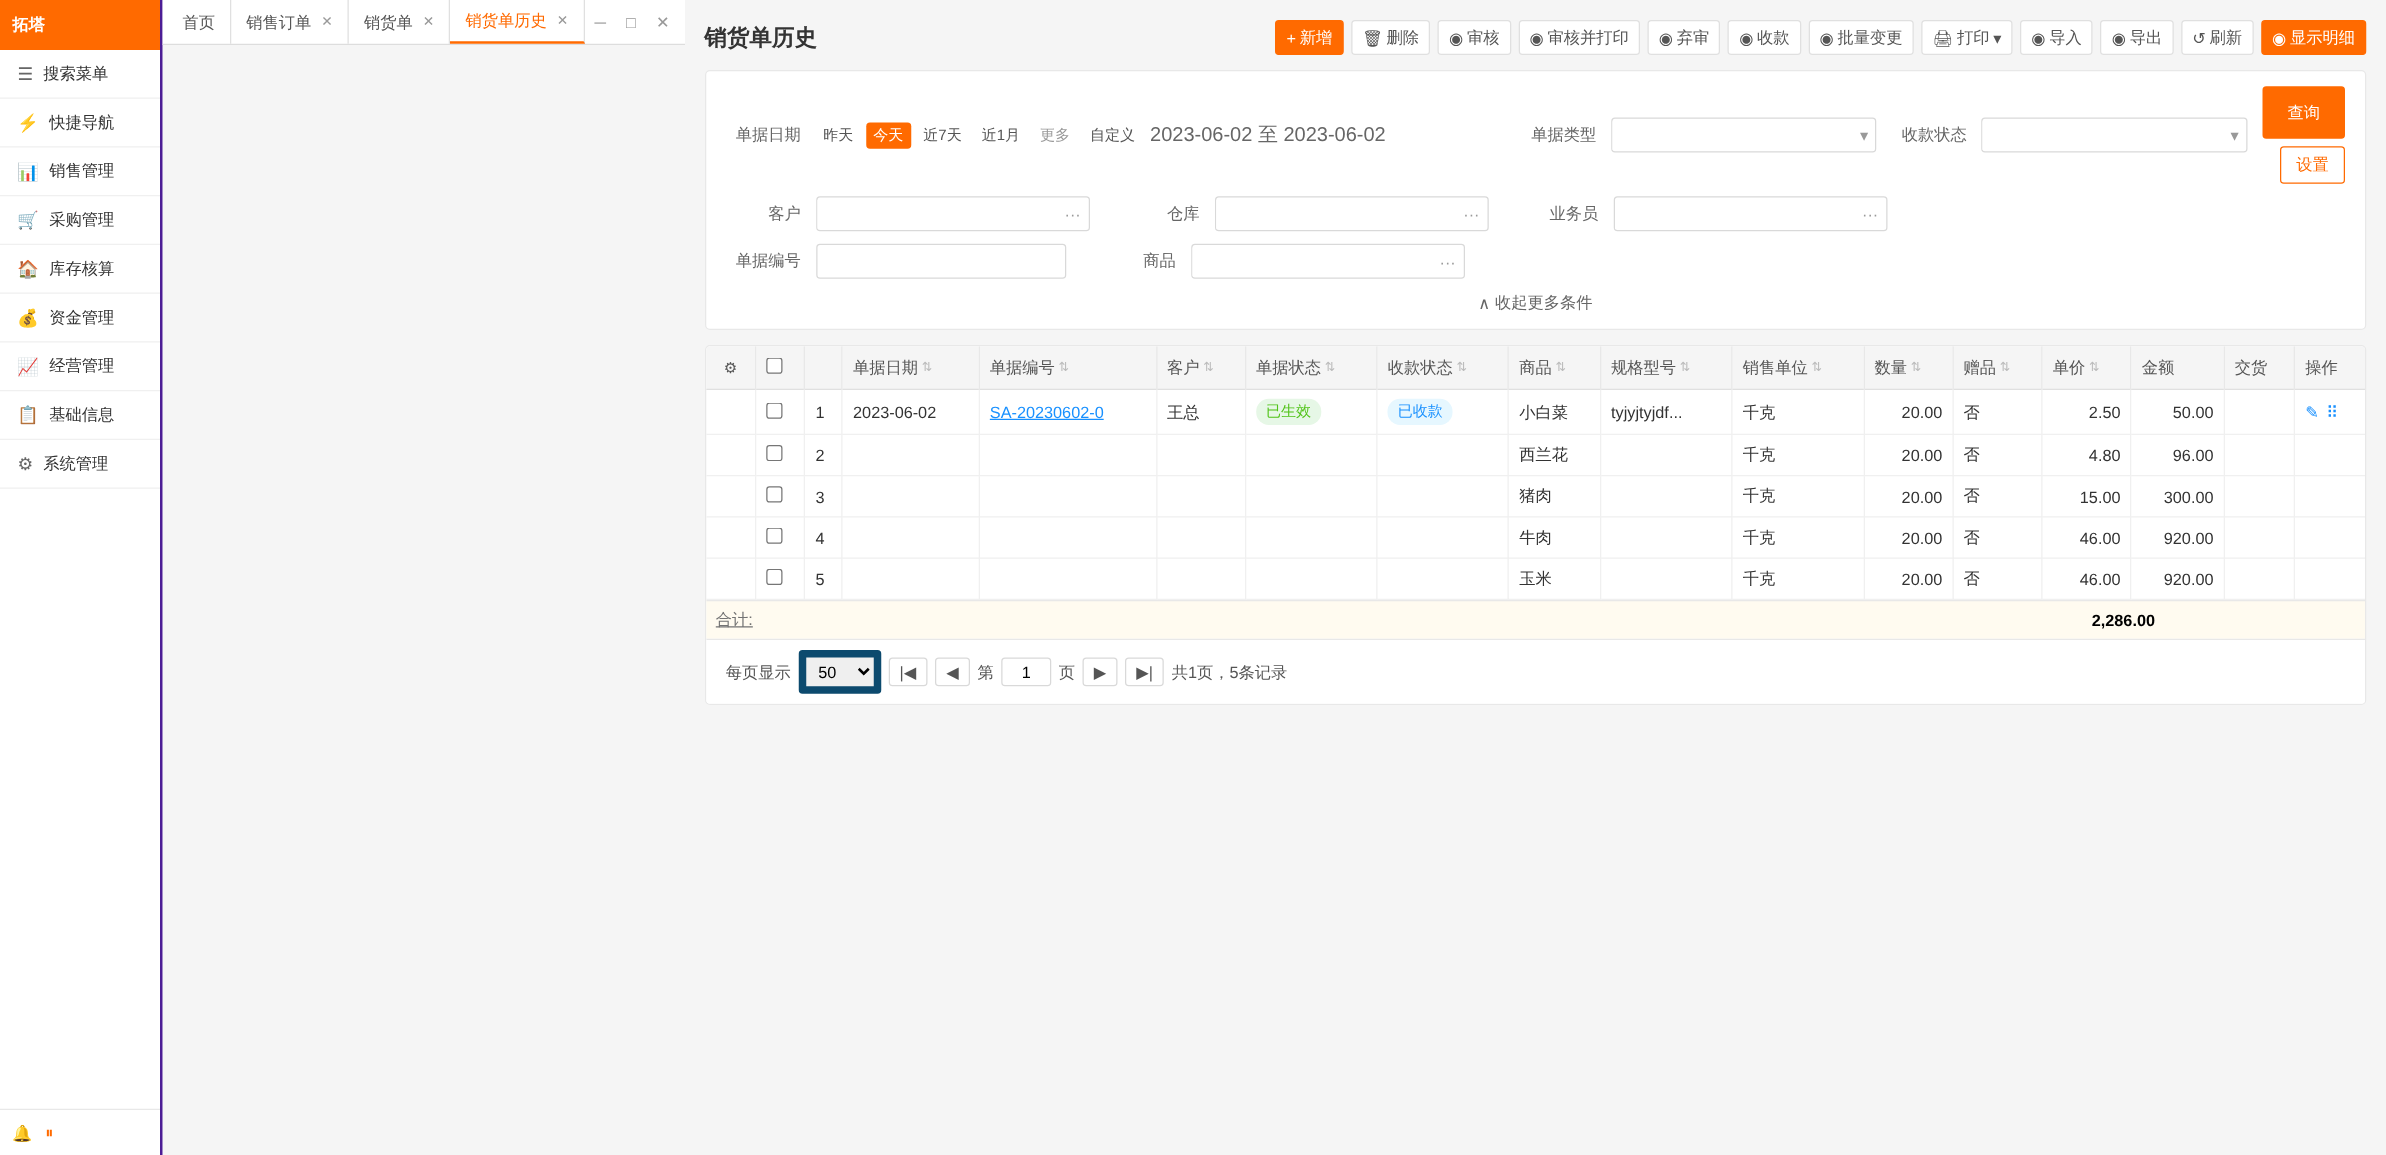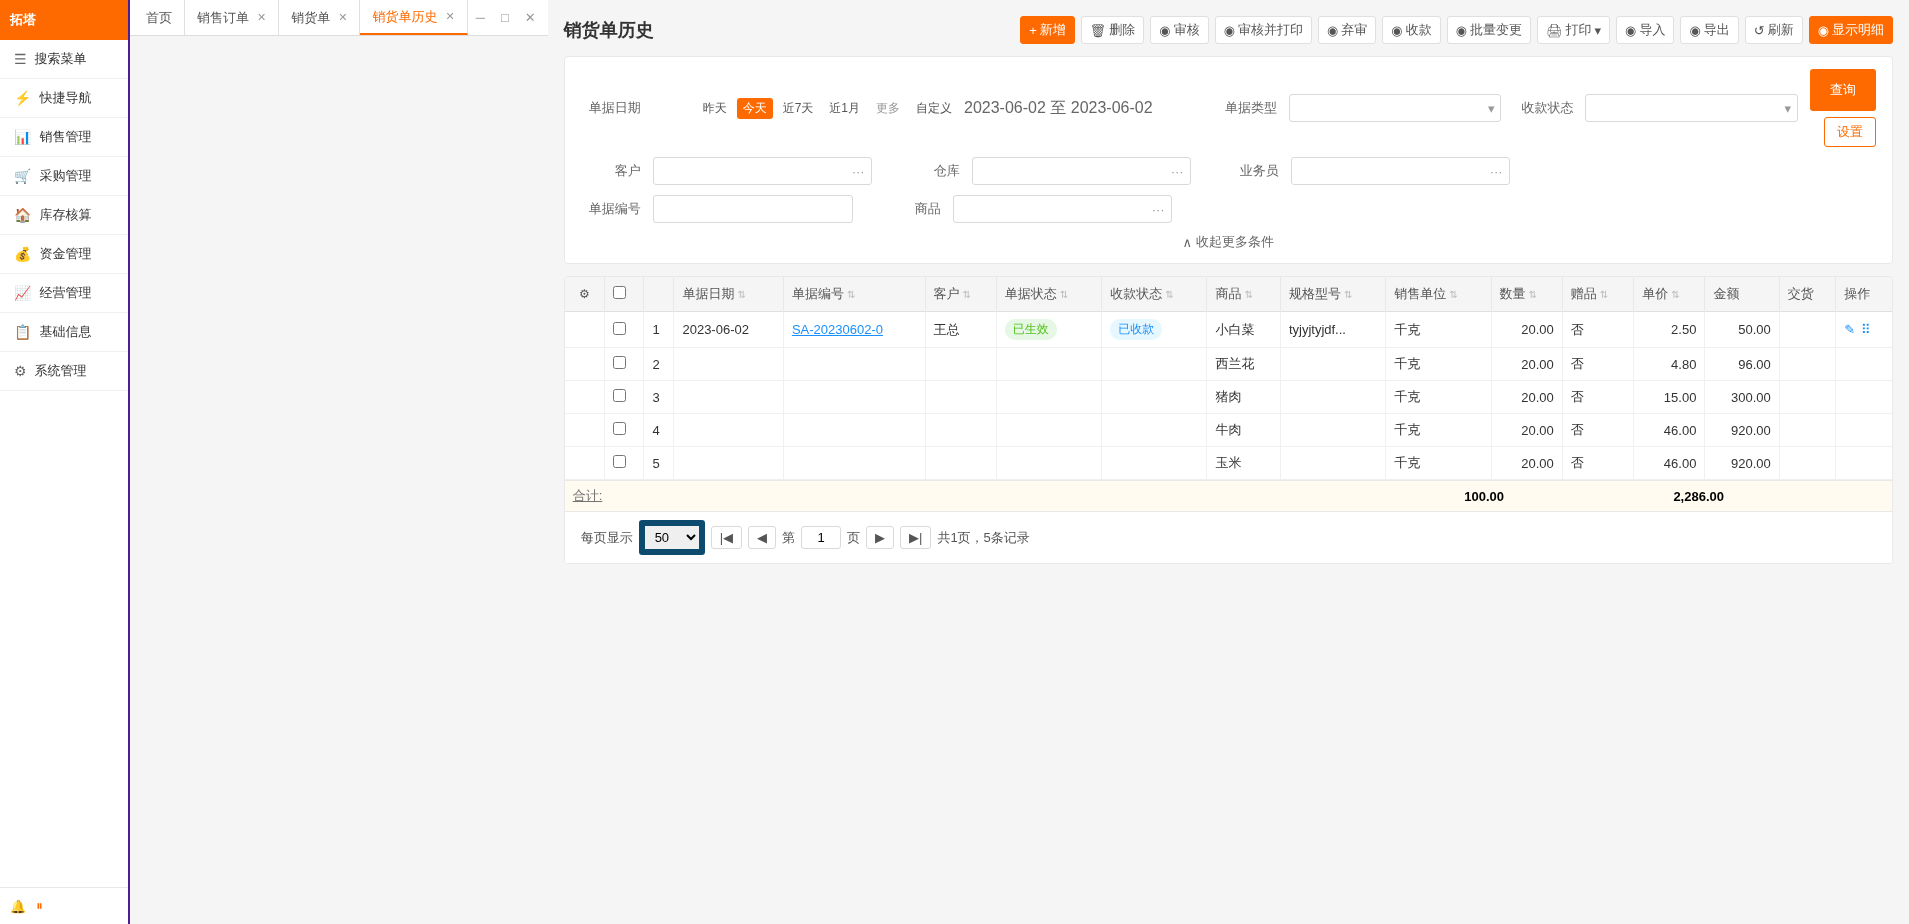--- a/index.html
+++ b/index.html
@@ -143,21 +143,20 @@
       color: #666;
       white-space: nowrap;
       min-width: 60px;
       text-align: right;
     }
     .filter-group {
       display: flex;
       align-items: center;
       gap: 6px;
       flex: 1;
-      margin-left: 44px;
     }
     .date-shortcuts {
       display: flex;
       gap: 4px;
       align-items: center;
     }
     .date-shortcut {
       padding: 2px 6px;
       border-radius: 3px;
       cursor: pointer;
@@ -733,21 +732,20 @@
             <td></td>
             <td></td>
           </tr>
         </tbody>
       </table>
 
       <div class="table-footer">
         <span class="footer-label">合计:</span>
         <span style="flex:1;"></span>
 
-        <span style="display:inline-block;min-width:480px;text-align:right;font-weight:bold;">100.00</span>
         <span style="display:inline-block;min-width:80px;"></span>
         <span style="display:inline-block;min-width:80px;"></span>
         <span style="display:inline-block;min-width:60px;text-align:right;font-weight:bold;">2,286.00</span>
         <span style="min-width:80px;"></span>
         <span style="min-width:80px;"></span>
       </div>
 
       <div class="pagination-bar">
         <span class="page-size-label">每页显示</span>
         <select class="page-size-select">

